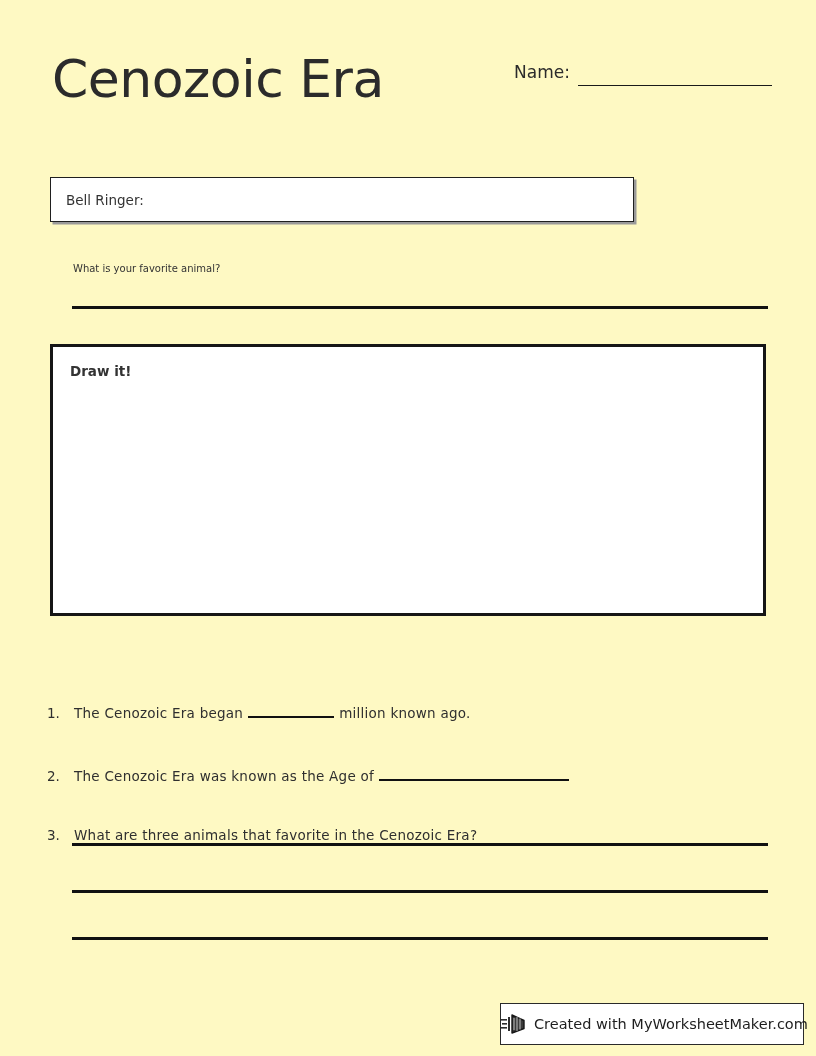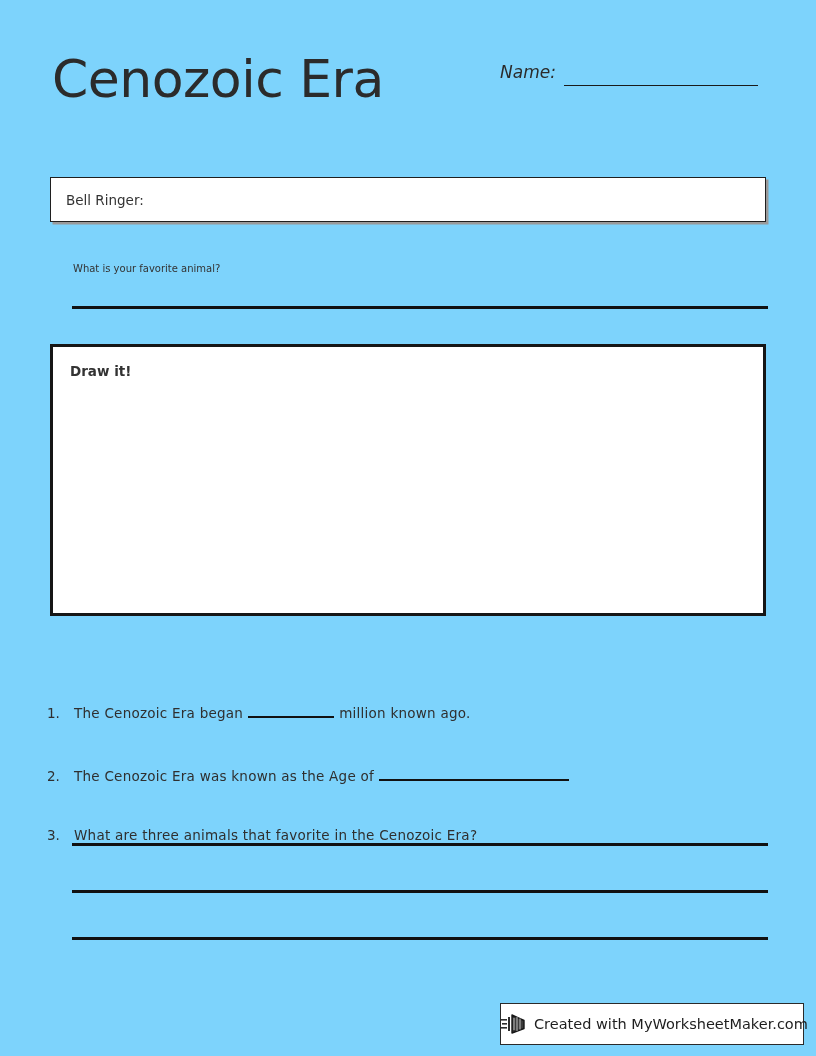--- a/index.html
+++ b/index.html
@@ -11,21 +11,21 @@
   body {
     font-family: "DejaVu Sans", "Liberation Sans", sans-serif;
     color: #2b2b2b;
     -webkit-font-smoothing: antialiased;
   }
 
   .page {
     position: relative;
     width: 816px;
     height: 1056px;
-    background: #7dd3fc;
+    background: #fef9c3;
     overflow: hidden;
   }
 
   
   .header {
     position: absolute;
     left: 0;
     top: 0;
     width: 816px;
     height: 150px;
@@ -46,23 +46,22 @@
   .name-date-block {
     position: absolute;
     left: 500px;
     top: 48px;
     width: 272px;
   }
 
   .field-row {
     display: flex;
     align-items: flex-end;
-    justify-content: flex-start;
+    justify-content: flex-end;
     height: 38px;
-    font-style: italic;
   }
 
   .field-label {
     font-size: 17px;
     line-height: 20px;
     color: #2b2b2b;
     white-space: nowrap;
     padding-bottom: 4px;
   }
 
@@ -71,21 +70,21 @@
     border-bottom: 1.3px solid #1a1a1a;
     height: 26px;
     margin-left: 8px;
   }
 
   
   .bellringer-box {
     position: absolute;
     left: 50px;
     top: 177px;
-    width: 716px;
+    width: 584px;
     height: 45px;
     background: #ffffff;
     border: 1.3px solid #1f1f1f;
     box-shadow: 2.5px 2.5px 0 0 #9a9a9a;
     box-sizing: border-box;
   }
 
   .bellringer-label {
     position: absolute;
     left: 15px;

